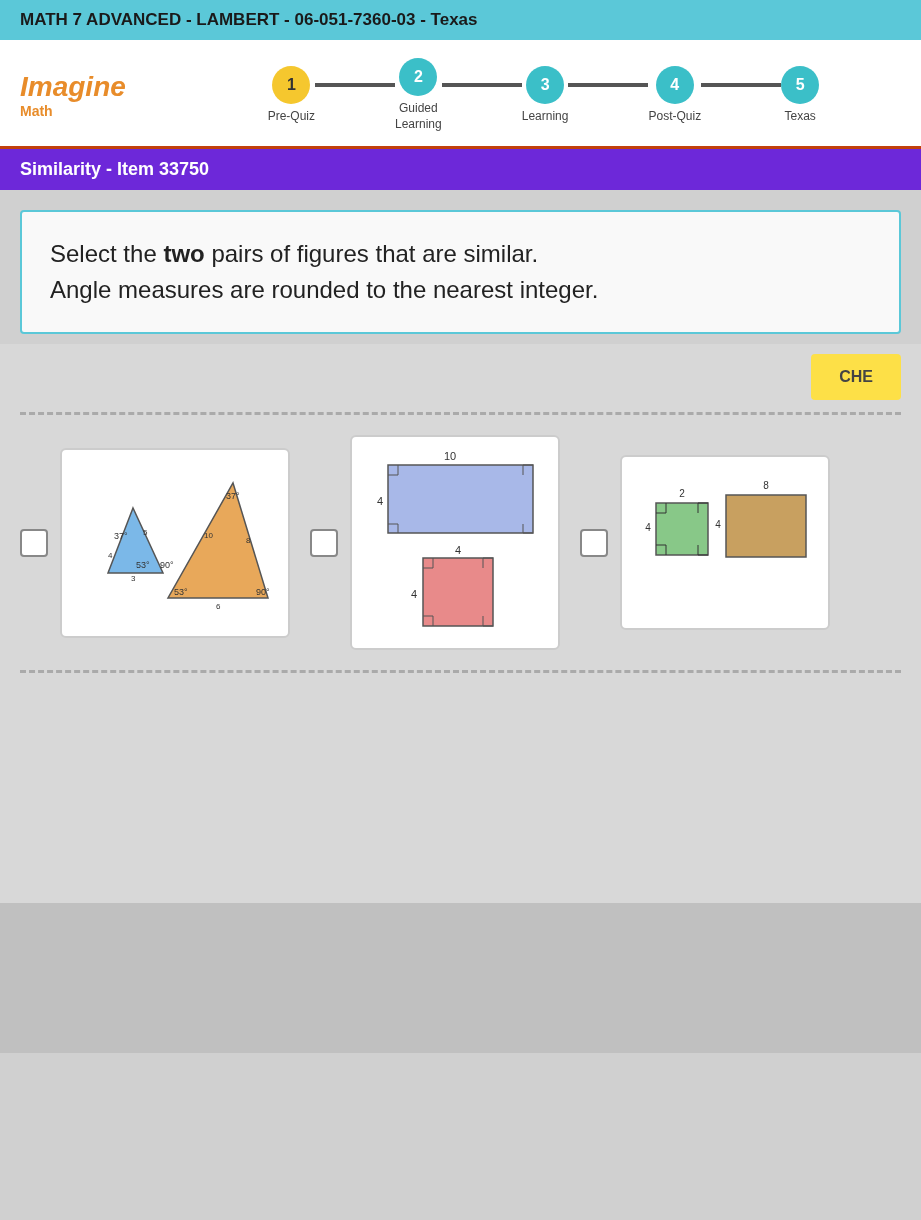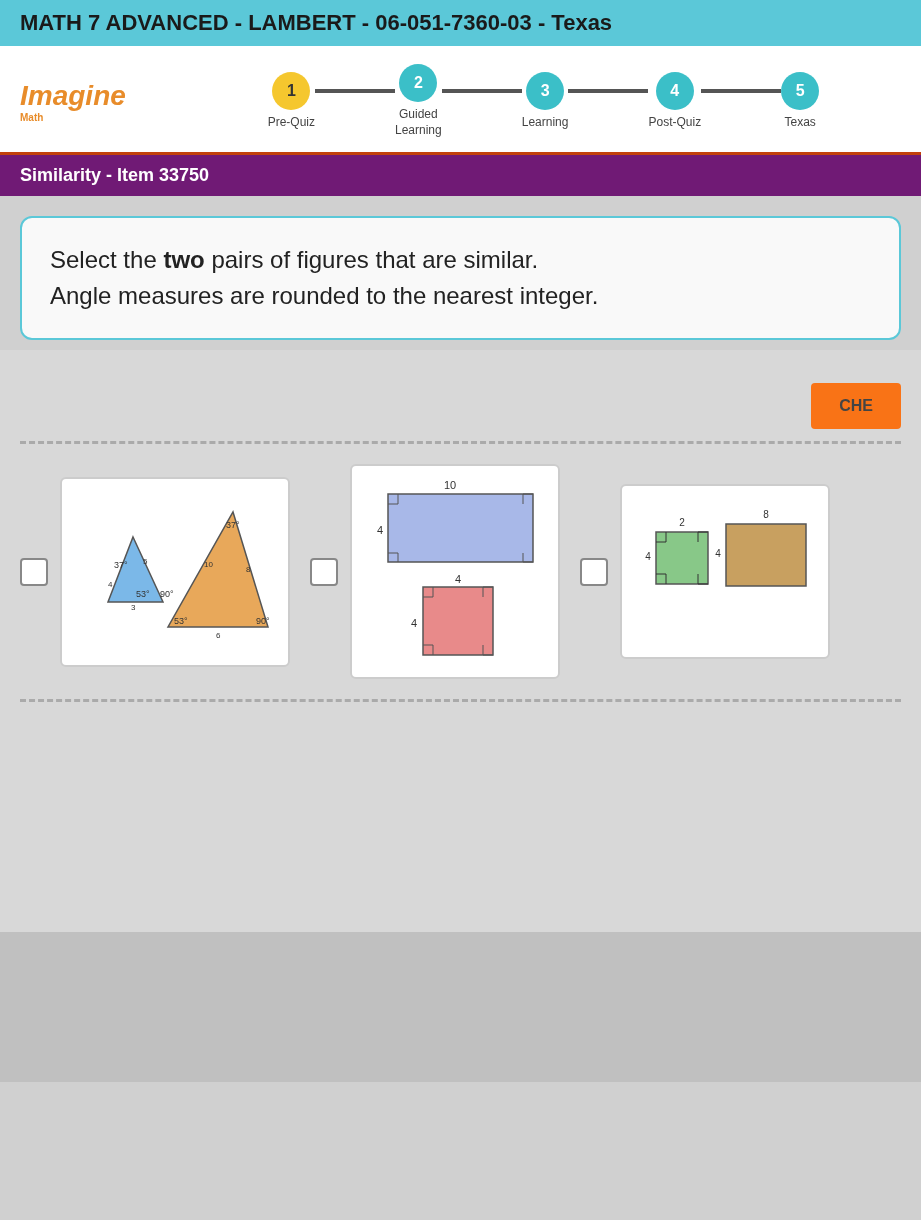--- a/index.html
+++ b/index.html
@@ -7,21 +7,21 @@
       font-family: Arial, sans-serif;
       background: #d0d0d0;
       width: 921px;
       min-height: 1220px;
     }
 
     
     #header-bar {
       background: #5bc8d8;
       padding: 10px 20px;
-      font-size: 22px;
+      font-size: 17px;
       font-weight: bold;
       color: #1a1a1a;
       white-space: nowrap;
       overflow: hidden;
     }
 
     
     #nav-area {
       background: #ffffff;
       padding: 18px 20px 14px 20px;
@@ -35,21 +35,21 @@
       flex-direction: column;
       margin-right: 60px;
     }
     #logo-imagine {
       font-size: 28px;
       font-weight: bold;
       color: #e88c2a;
       font-style: italic;
     }
     #logo-math {
-      font-size: 10px;
+      font-size: 14px;
       color: #e88c2a;
       font-weight: bold;
     }
 
     
     #progress-steps {
       display: flex;
       align-items: center;
       flex: 1;
       justify-content: center;
@@ -93,34 +93,34 @@
 
     .step-connector {
       width: 80px;
       height: 4px;
       background: #555;
       margin-bottom: 20px;
     }
 
     
     #section-title-bar {
-      background: #701a75;
+      background: #6d28d9;
       color: white;
       padding: 10px 20px;
       font-size: 18px;
       font-weight: bold;
     }
 
     
     #question-area {
       background: #f9f9f9;
       border: 2px solid #5bc8d8;
       margin: 20px 20px 10px 20px;
       padding: 24px 28px;
-      border-radius: 12px;
+      border-radius: 4px;
     }
 
     #question-text {
       font-size: 24px;
       color: #222;
       line-height: 1.5;
     }
 
     #question-text strong {
       font-weight: 900;
@@ -149,23 +149,22 @@
       border-radius: 4px;
       margin-left: 8px;
     }
 
     .btn-clear {
       background: #c0c0c0;
       color: #444;
     }
 
     .btn-check {
-      background: #f97316;
+      background: #fde047;
       color: #444;
-      margin-top: 23px;
       
     }
 
     
     .dashed-line {
       border: none;
       border-top: 3px dashed #aaa;
       margin: 10px 0;
     }
 

